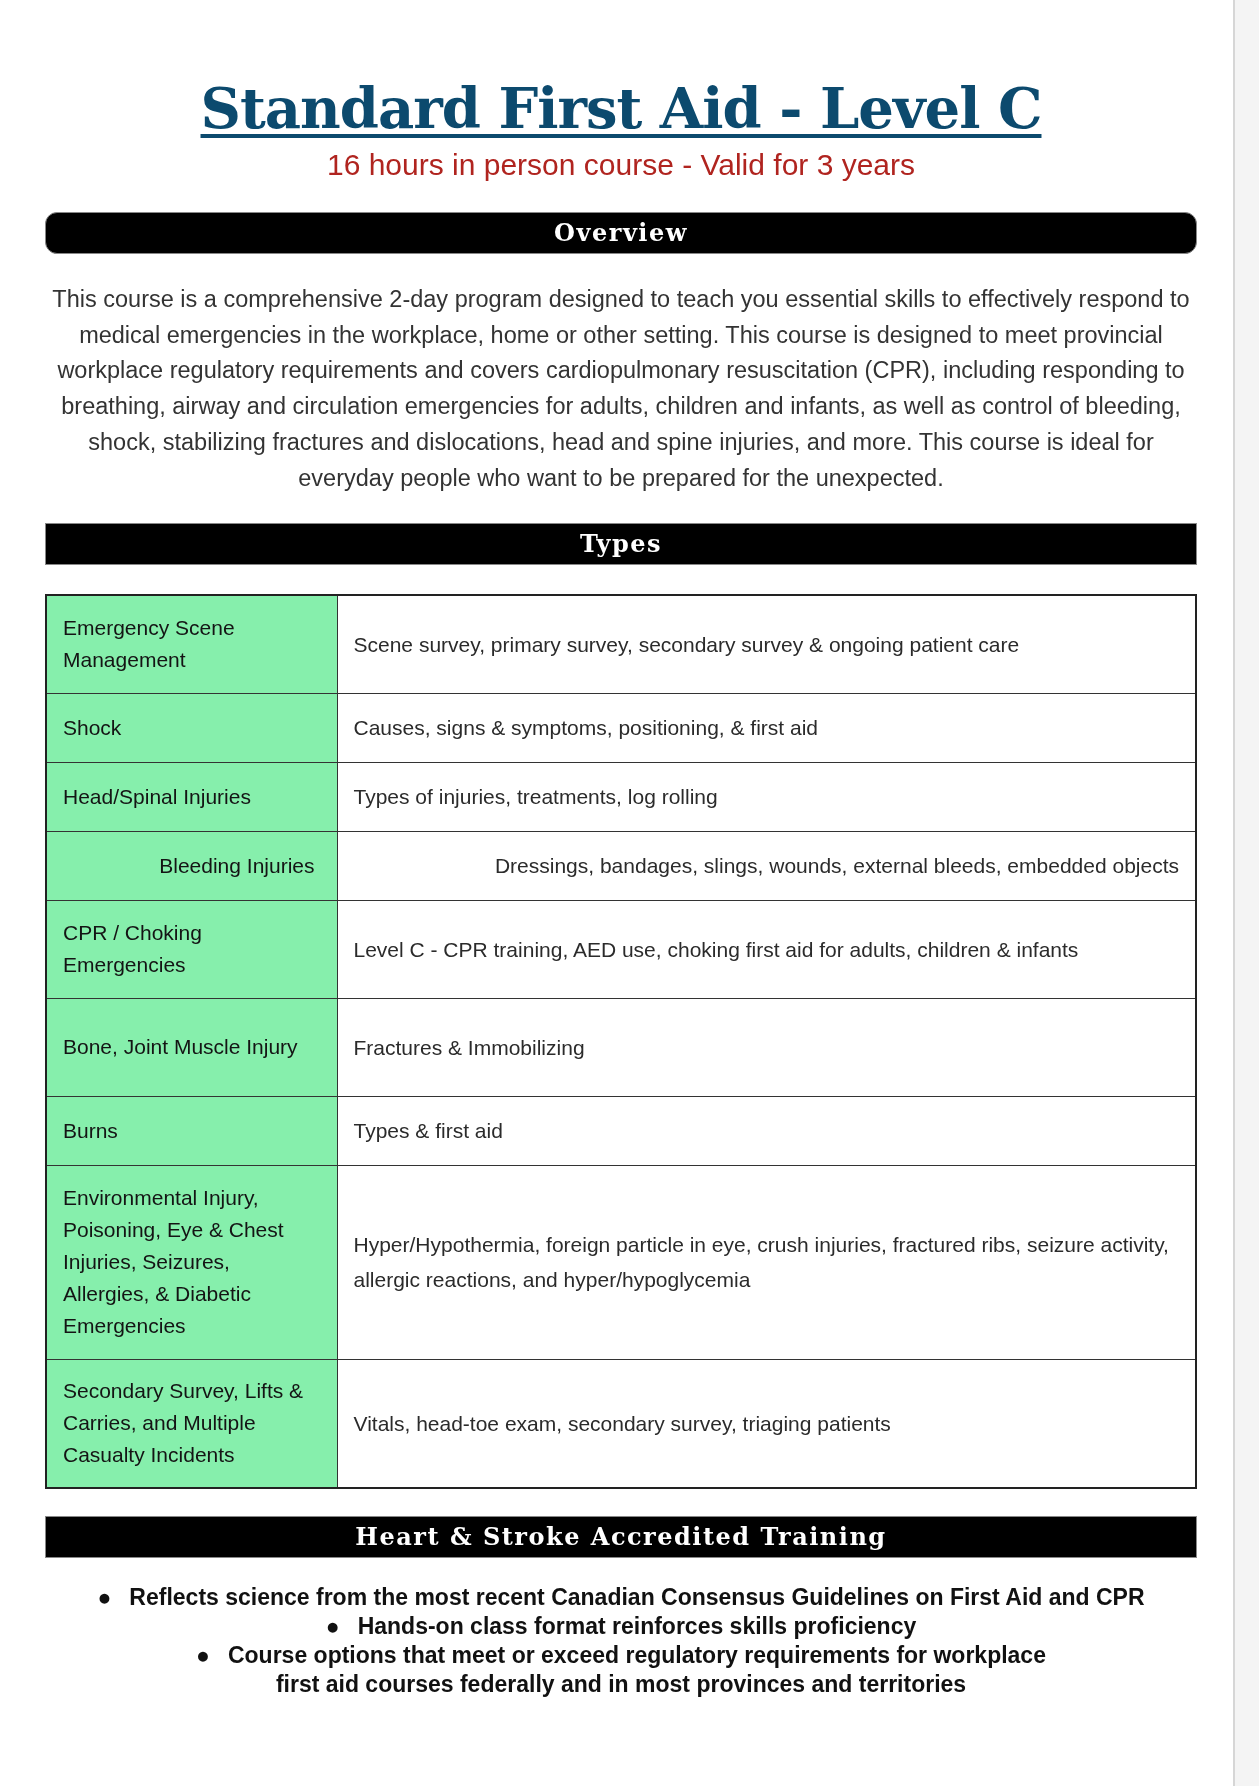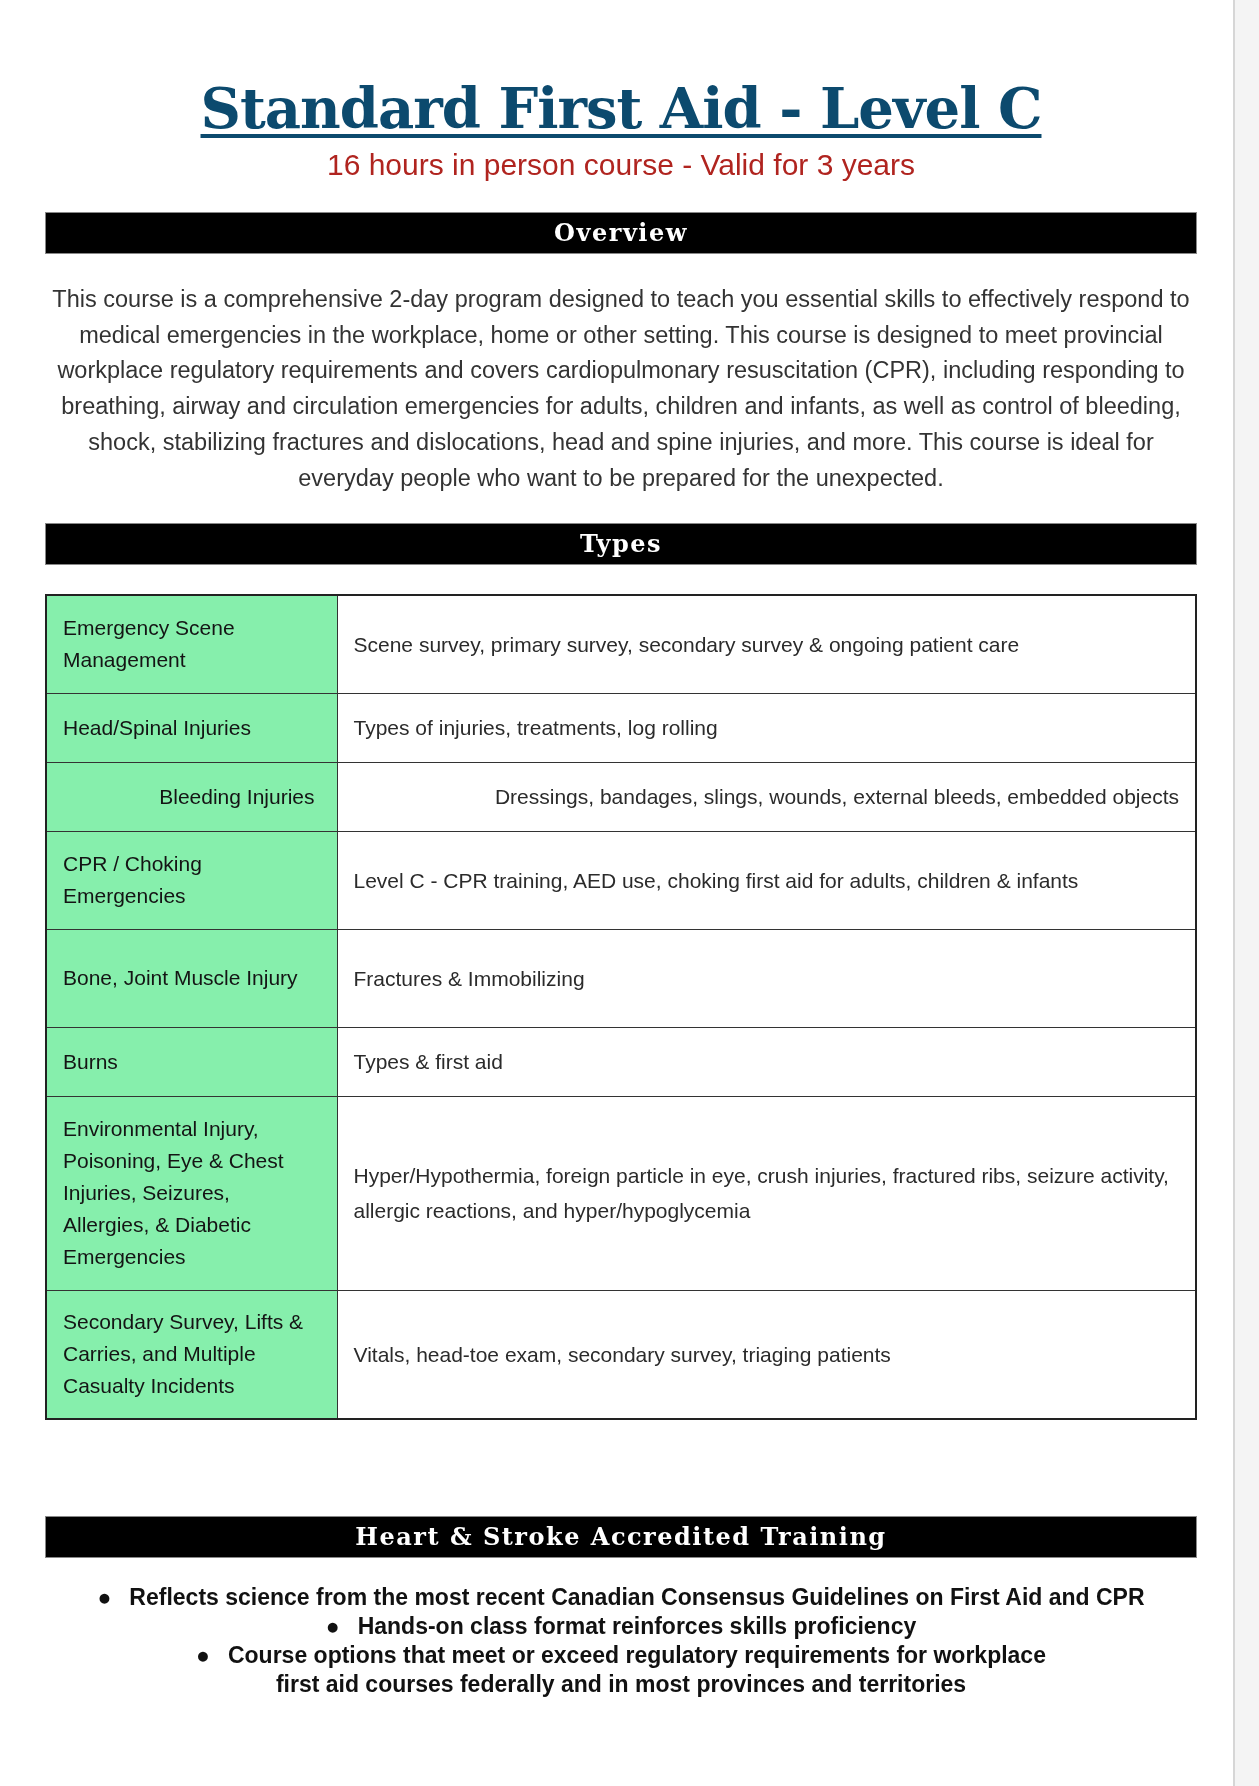--- a/index.html
+++ b/index.html
@@ -122,30 +122,34 @@
 
 <div class="right-edge"></div>
 
 <div class="page">
 
   <div class="title">
     <span>Standard First Aid - Level C</span>
   </div>
   <div class="subtitle">16 hours in person course - Valid for 3 years</div>
 
-  <div class="section-bar" style="top:212px;">Overview</div>
+  <div class="section-bar" style="top:212px;border-radius:12px;">Overview</div>
   <div class="overview-text">This course is a comprehensive 2-day program designed to teach you essential skills to effectively respond to medical emergencies in the workplace, home or other setting. This course is designed to meet provincial workplace regulatory requirements and covers cardiopulmonary resuscitation (CPR), including responding to breathing, airway and circulation emergencies for adults, children and infants, as well as control of bleeding, shock, stabilizing fractures and dislocations, head and spine injuries, and more. This course is ideal for everyday people who want to be prepared for the unexpected.</div>
 
   <div class="section-bar" style="top:523px;">Types</div>
 
   <table class="agenda">
     <tbody>
         <tr style="height:98px;">
       <td class="topic">Emergency Scene Management</td>
       <td class="desc">Scene survey, primary survey, secondary survey &amp; ongoing patient care</td>
+    </tr>
+    <tr style="height:69px;">
+      <td class="topic">Shock</td>
+      <td class="desc">Causes, signs &amp; symptoms, positioning, &amp; first aid</td>
     </tr>
     <tr style="height:69px;">
       <td class="topic">Head/Spinal Injuries</td>
       <td class="desc">Types of injuries, treatments, log rolling</td>
     </tr>
     <tr style="height:69px;text-align:right;">
       <td class="topic">Bleeding Injuries</td>
       <td class="desc">Dressings, bandages, slings, wounds, external bleeds, embedded objects</td>
     </tr>
     <tr style="height:98px;">

